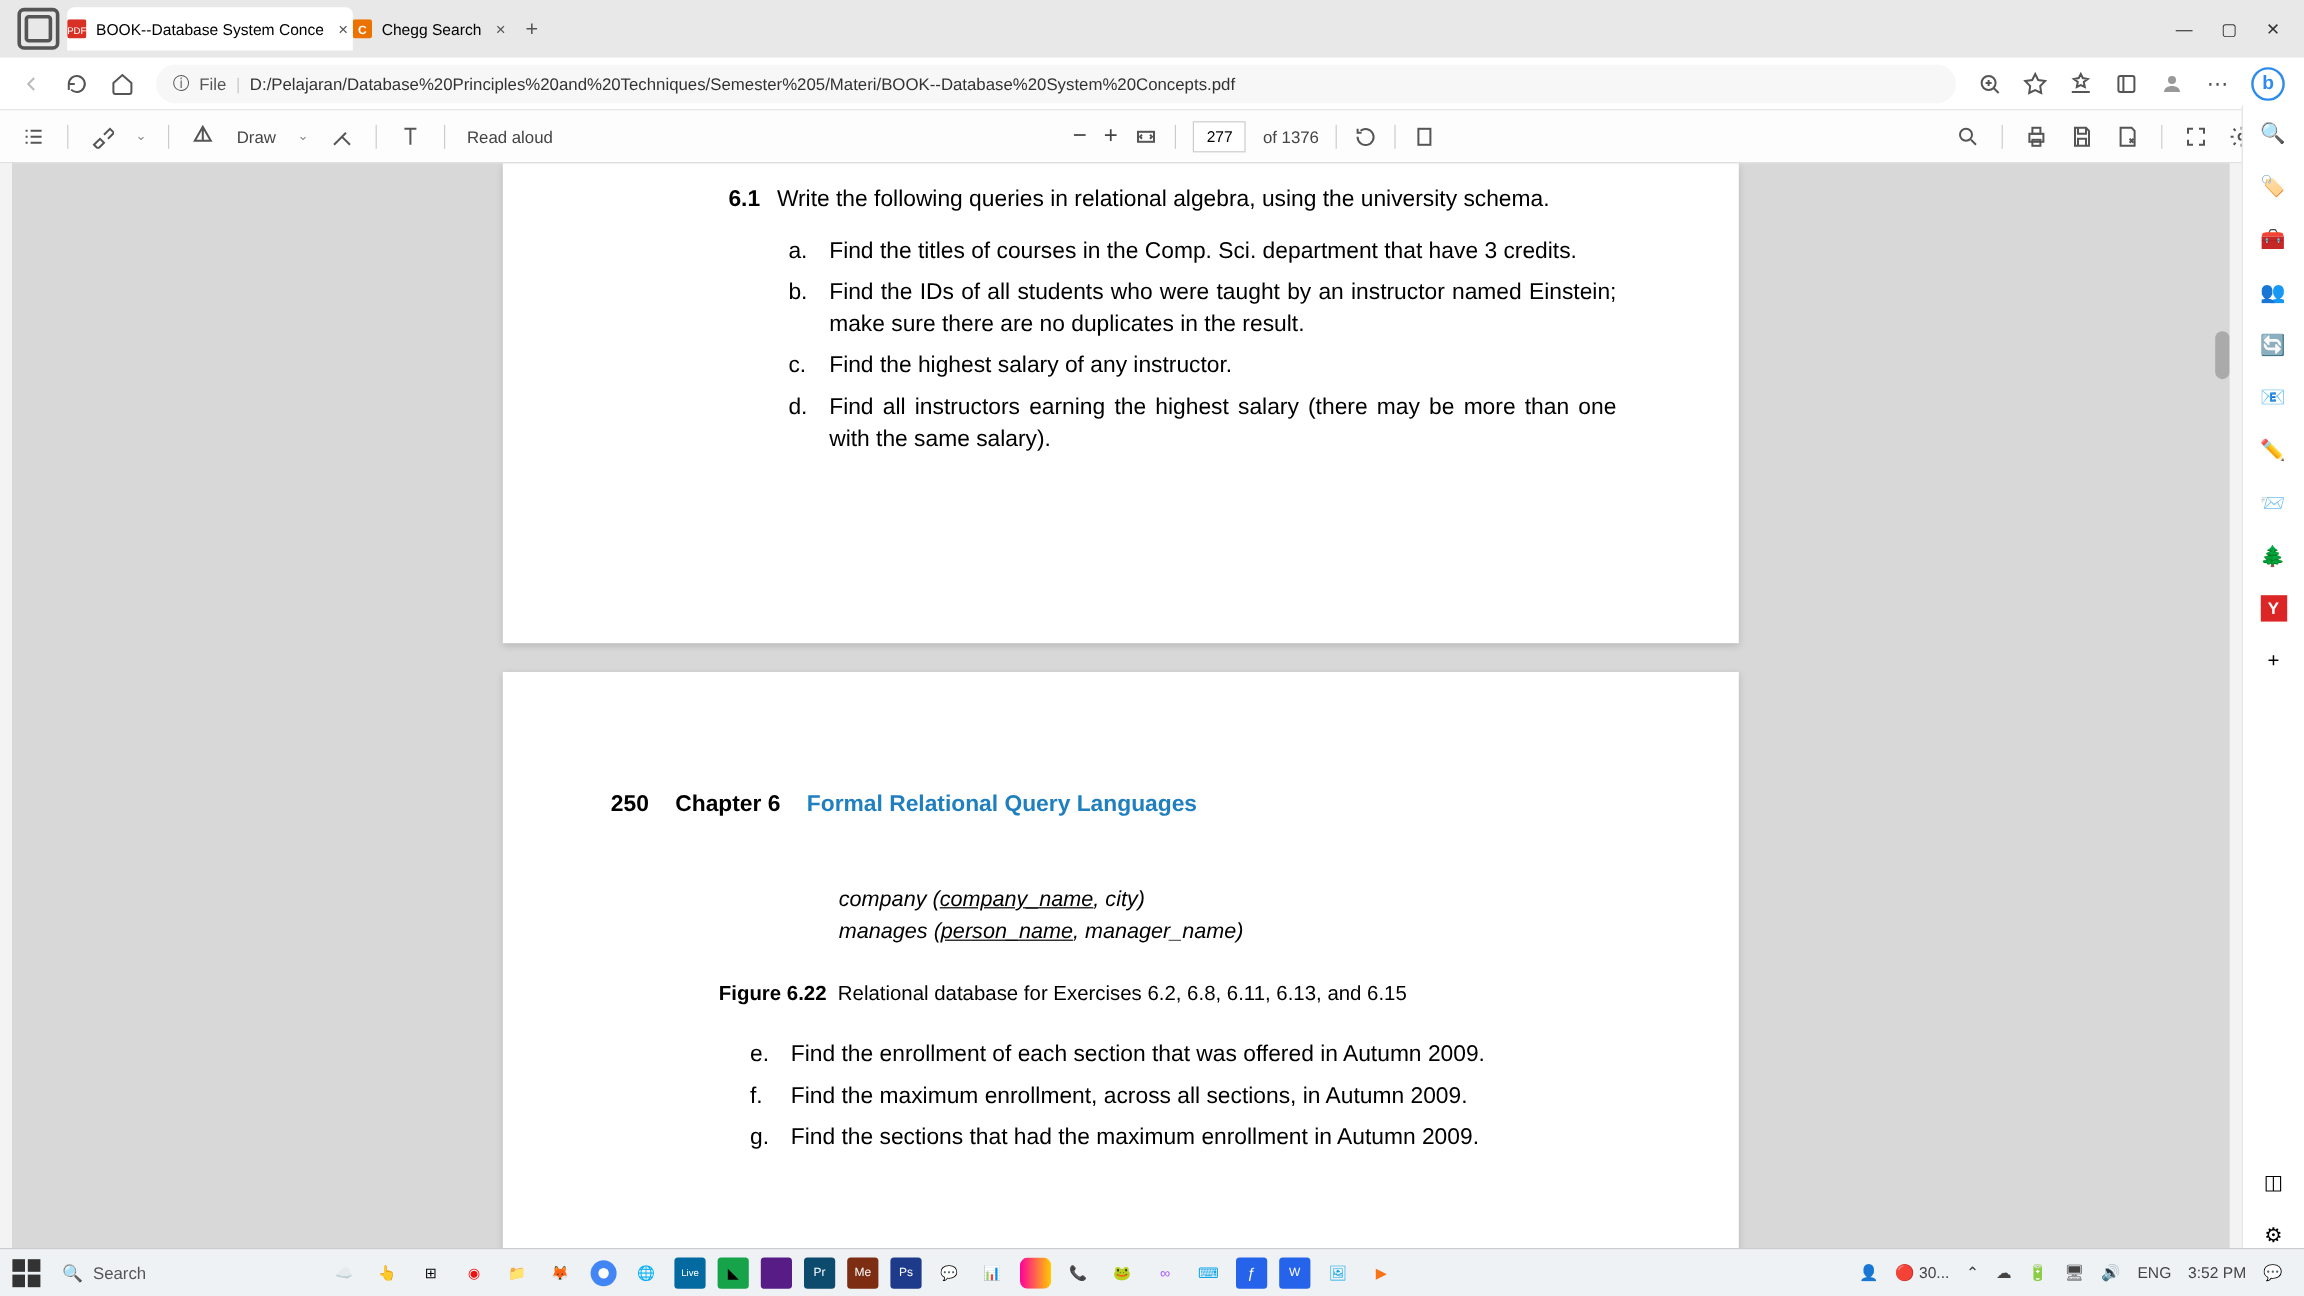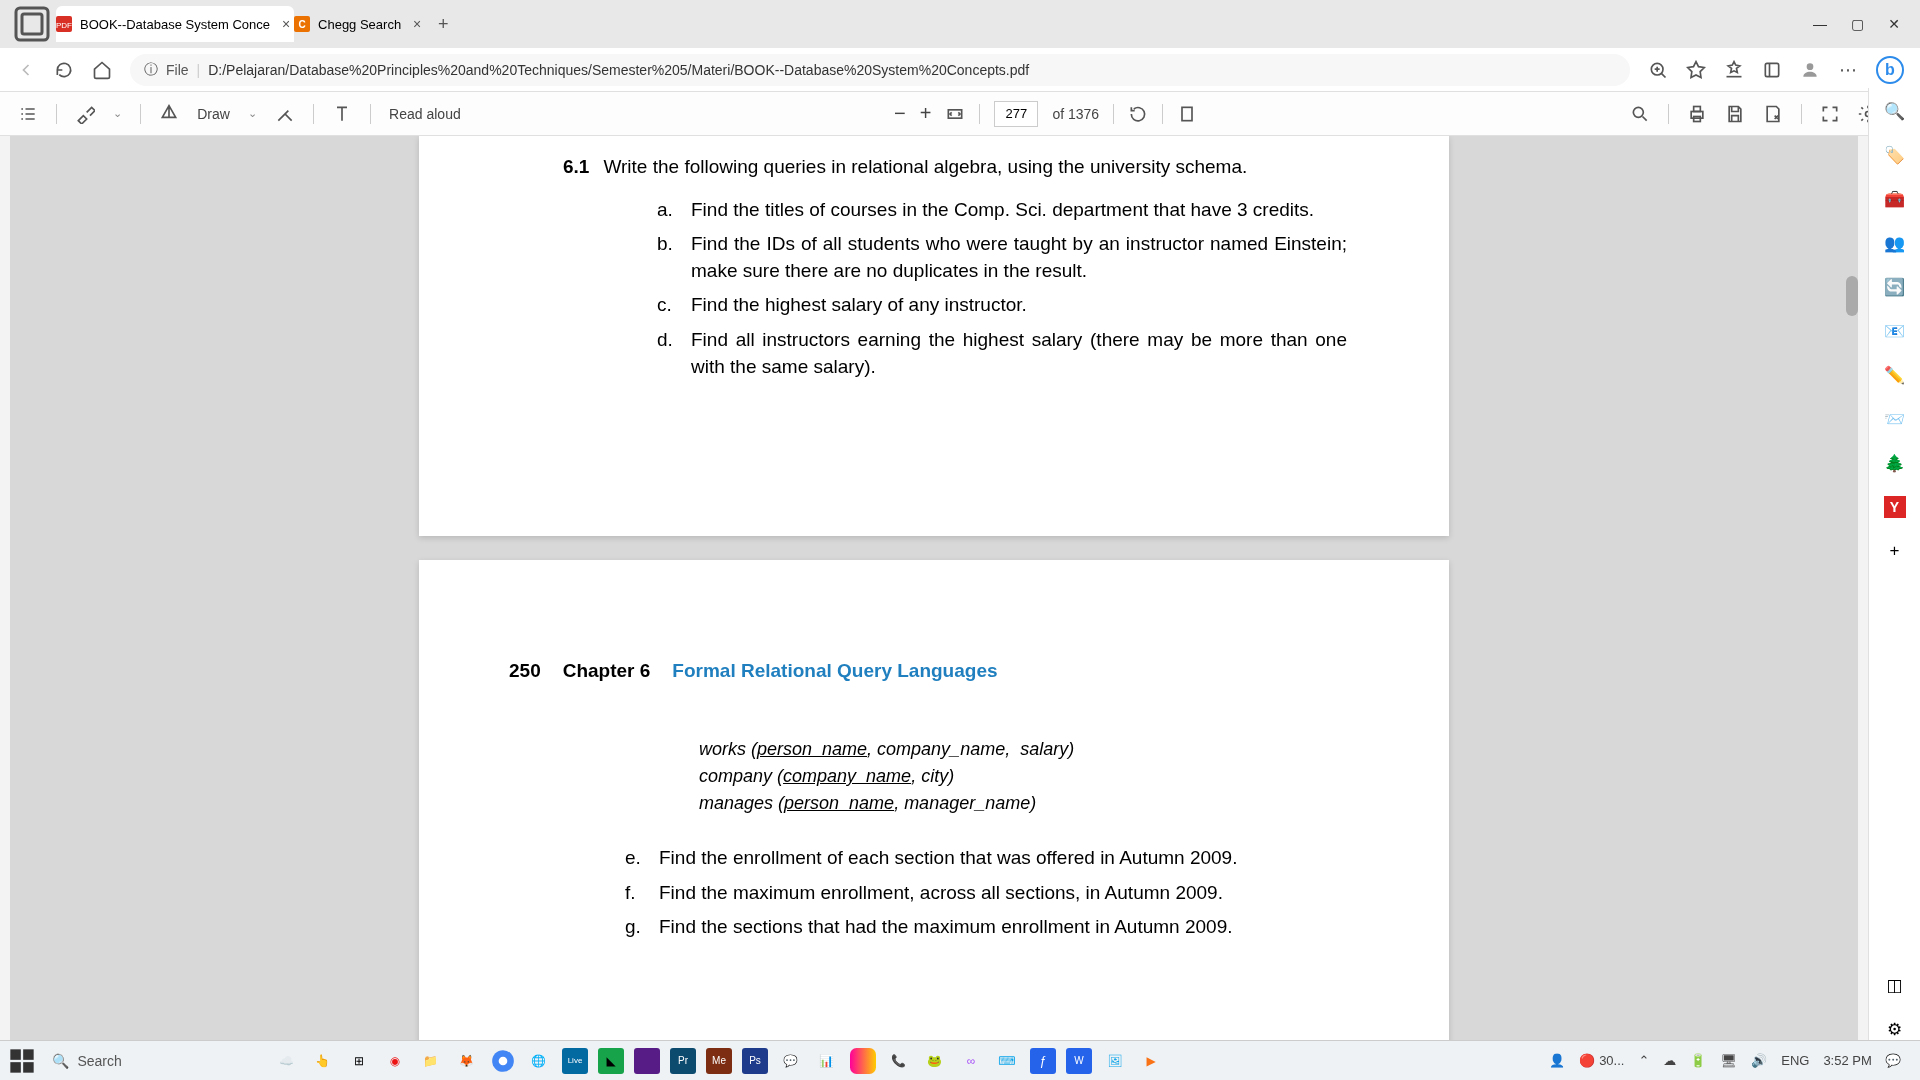--- a/index.html
+++ b/index.html
@@ -239,21 +239,21 @@
           <circle cx="12" cy="12" r="3"></circle>
           <path d="M12 2v3M12 19v3M4 12H1M23 12h-3M6 6l-2-2M20 20l-2-2M6 18l-2 2M20 4l-2 2"></path>
         </svg>
       </div>
     <span style="font-size:11px;color:#888">▴</span>
   </div>
 </div>
 
 <div class="main">
   <div class="page page1 serif">
-    <div class="q61" style="margin-left:64px;max-width:740px">
+    <div class="q61" style="margin-left:108px;max-width:740px">
       <span class="num">6.1</span>
       <span class="txt">Write the following queries in relational algebra, using the university schema.</span>
     </div>
     <div class="qlist" style="margin-left:158px;max-width:690px">
       <div class="qitem">
           <span class="let">a.</span>
           <span class="body">Find the titles of courses in the Comp. Sci. department that have 3 credits.</span>
         </div>
       <div class="qitem">
           <span class="let">b.</span>
@@ -269,23 +269,25 @@
         </div>
     </div>
   </div>
   <div class="page page2 serif">
     <div class="chhead" style="margin-left:10px">
       <span class="pg">250</span>
       <span class="ch">Chapter 6</span>
       <span class="ttl">Formal Relational Query Languages</span>
     </div>
     <div class="schema">
-      <div>works (<u>person_name</u>, company_name,&nbsp;&nbsp;salary)</div>
       <div>company (<u>company_name</u>, city)</div>
       <div>manages (<u>person_name</u>, manager_name)</div>
+    </div>
+    <div class="figcap">
+      <b>Figure 6.22</b>&nbsp;&nbsp;<span style="font-family:Arial">Relational database for Exercises 6.2, 6.8, 6.11, 6.13, and 6.15</span>
     </div>
     <div class="qlist" style="margin-left:126px;max-width:690px">
       <div class="qitem">
           <span class="let">e.</span>
           <span class="body">Find the enrollment of each section that was offered in Autumn 2009.</span>
         </div>
       <div class="qitem">
           <span class="let">f.</span>
           <span class="body">Find the maximum enrollment, across all sections, in Autumn 2009.</span>
         </div>

